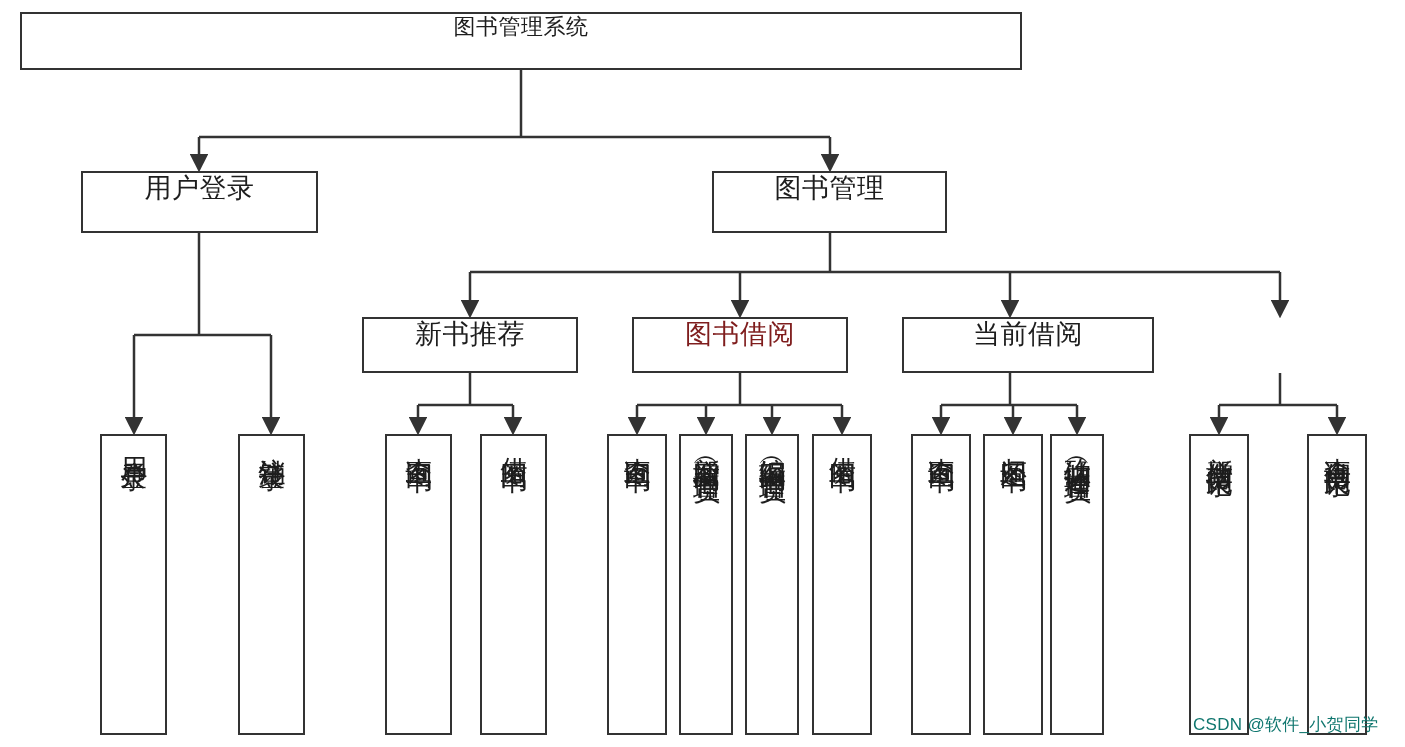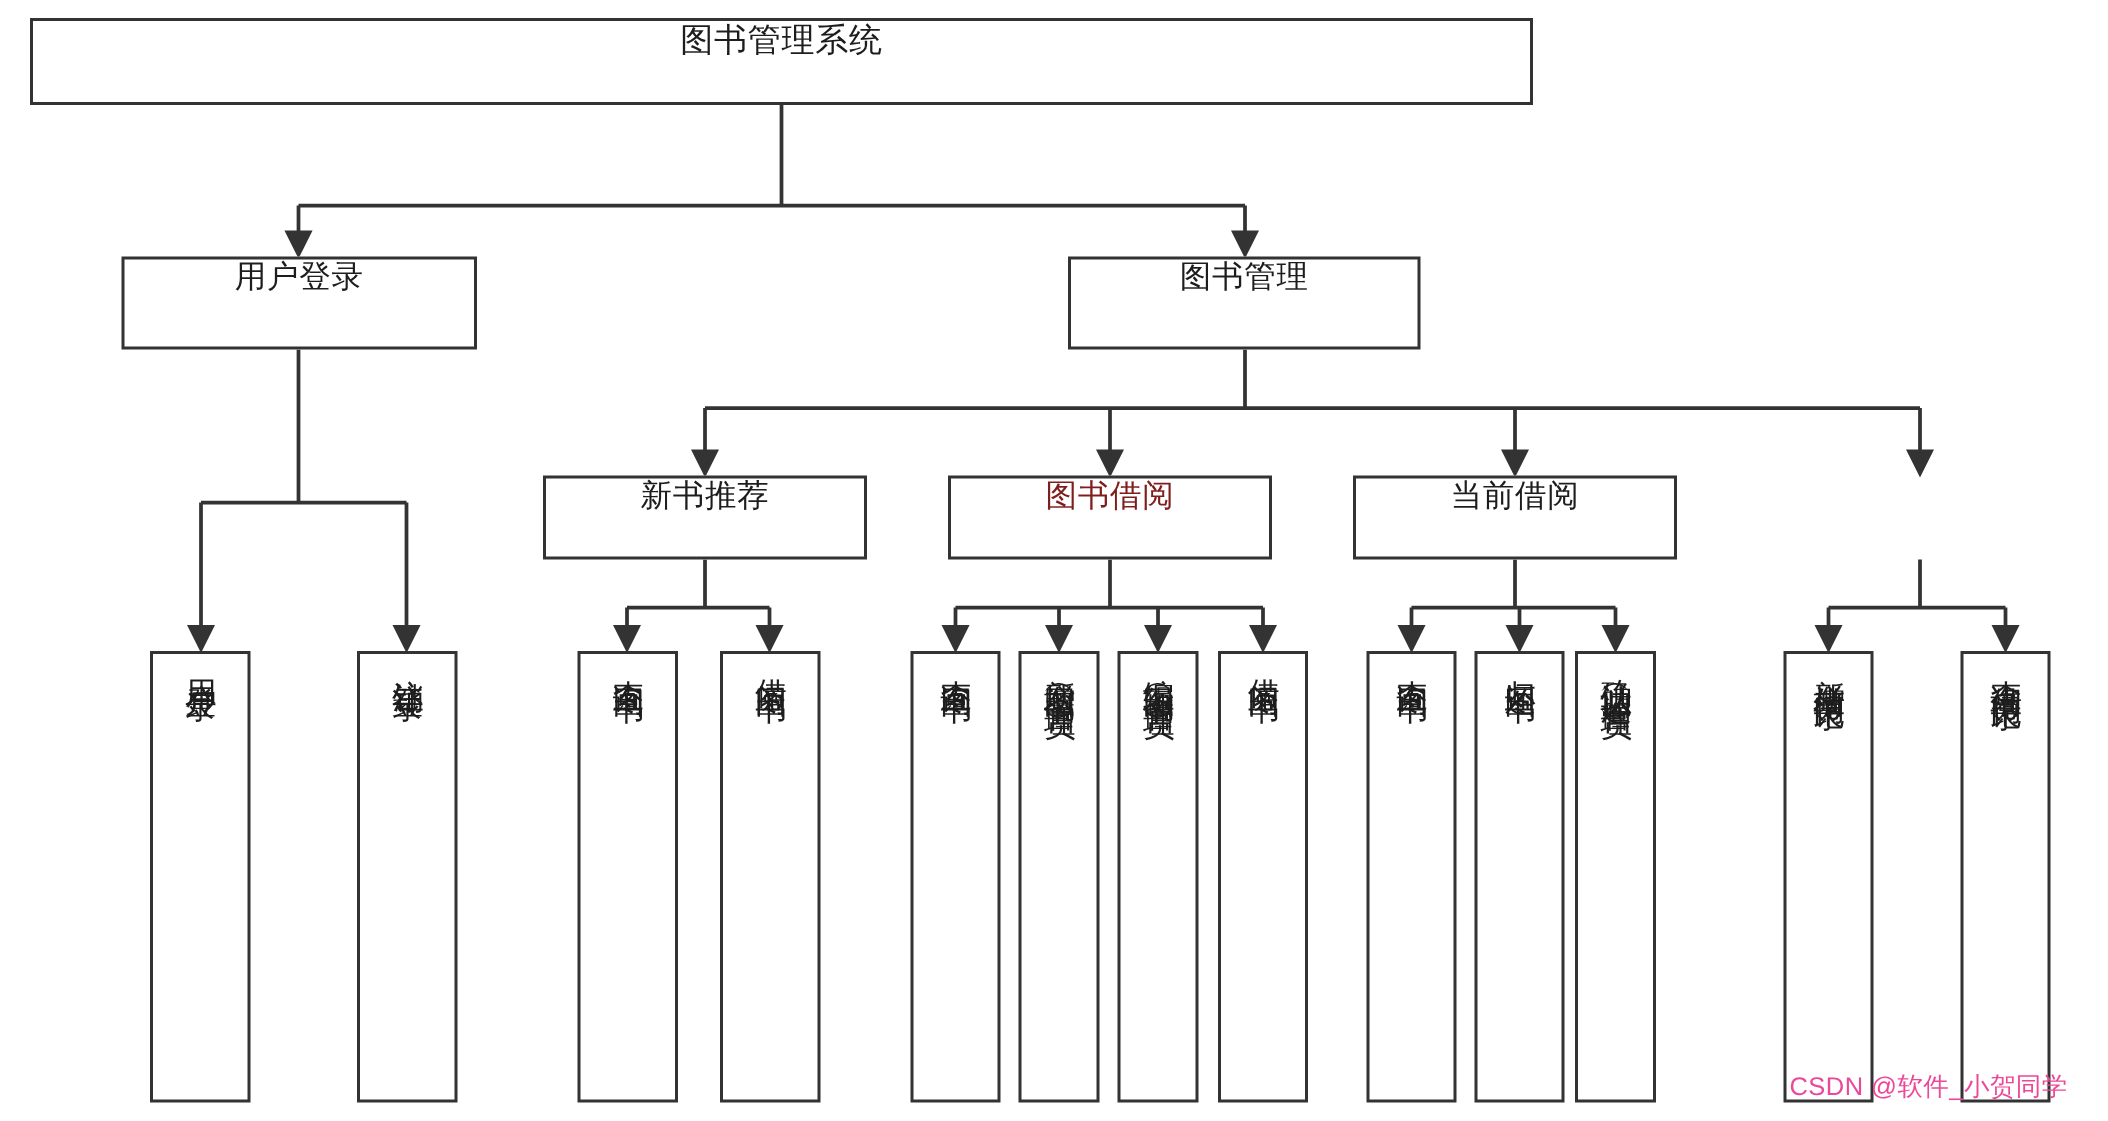--- a/index.html
+++ b/index.html
@@ -30,21 +30,21 @@
     box-sizing: border-box;
     background: #ffffff;
     border: 2.5px solid #333333;
     display: flex;
     align-items: flex-start;
     justify-content: center;
     z-index: 5;
   }
   .node-label {
     color: #1d1d1d;
-    font-size: 21px;
+    font-size: 27px;
     line-height: 1.18;
     letter-spacing: 0.5px;
     white-space: nowrap;
     text-align: center;
   }
   .node.vertical .node-label {
     writing-mode: vertical-rl;
     text-orientation: upright;
     letter-spacing: 3px;
     line-height: 1;
@@ -127,21 +127,21 @@
   <div class="node" style="left: 712px; top: 171px; width: 235px; height: 62px; border-color: rgb(51, 51, 51); background: rgb(255, 255, 255);">
     <span class="node-label" style="color: rgb(29, 29, 29);">图书管理</span>
   </div>
 
   <div class="node" style="left: 362px; top: 317px; width: 216px; height: 56px; border-color: rgb(51, 51, 51); background: rgb(255, 255, 255);">
     <span class="node-label" style="color: rgb(29, 29, 29);">新书推荐</span>
   </div>
   <div class="node" style="left: 632px; top: 317px; width: 216px; height: 56px; border-color: rgb(51, 51, 51); background: rgb(255, 255, 255);">
     <span class="node-label" style="color: #7f1d1d;">图书借阅</span>
   </div>
-  <div class="node" style="left: 902px; top: 317px; width: 216px; height: 56px; border-color: rgb(51, 51, 51); background: rgb(255, 255, 255);">
+  <div class="node" style="left: 902px; top: 317px; width: 252px; height: 56px; border-color: rgb(51, 51, 51); background: rgb(255, 255, 255);">
     <span class="node-label" style="color: rgb(29, 29, 29);">当前借阅</span>
   </div>
 
   <div class="node vertical" style="left: 100px; top: 434px; width: 67px; height: 301px; border-color: rgb(51, 51, 51); background: rgb(255, 255, 255);">
     <span class="node-label" style="color: rgb(29, 29, 29);">用户登录</span>
   </div>
   <div class="node vertical" style="left: 238px; top: 434px; width: 67px; height: 301px; border-color: rgb(51, 51, 51); background: rgb(255, 255, 255);">
     <span class="node-label" style="color: rgb(29, 29, 29);">注销登录</span>
   </div>
   <div class="node vertical" style="left: 385px; top: 434px; width: 67px; height: 301px; border-color: rgb(51, 51, 51); background: rgb(255, 255, 255);">
@@ -171,15 +171,15 @@
   <div class="node vertical" style="left: 1050px; top: 434px; width: 54px; height: 301px; border-color: rgb(51, 51, 51); background: rgb(255, 255, 255);">
     <span class="node-label" style="color: rgb(29, 29, 29);">确认归还（管理员）</span>
   </div>
   <div class="node vertical" style="left: 1189px; top: 434px; width: 60px; height: 301px; border-color: rgb(51, 51, 51); background: rgb(255, 255, 255);">
     <span class="node-label" style="color: rgb(29, 29, 29);">新增借阅记录</span>
   </div>
   <div class="node vertical" style="left: 1307px; top: 434px; width: 60px; height: 301px; border-color: rgb(51, 51, 51); background: rgb(255, 255, 255);">
     <span class="node-label" style="color: rgb(29, 29, 29);">查询借阅记录</span>
   </div>
 
-  <div class="watermark" style="left: 1193px; top: 713px; color: #ec4899;">CSDN @软件_小贺同学</div>
+  <div class="watermark" style="left: 1193px; top: 713px; color: #0f766e;">CSDN @软件_小贺同学</div>
 
 </div>
 
 </body></html>

